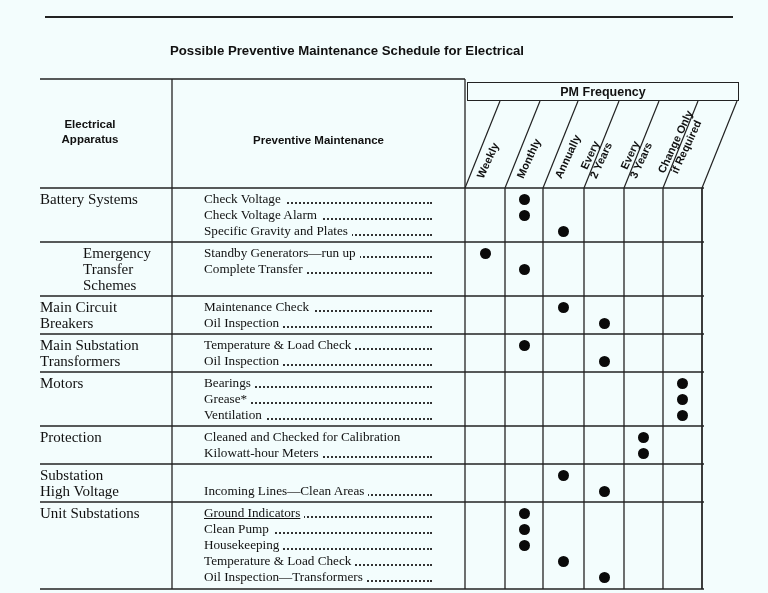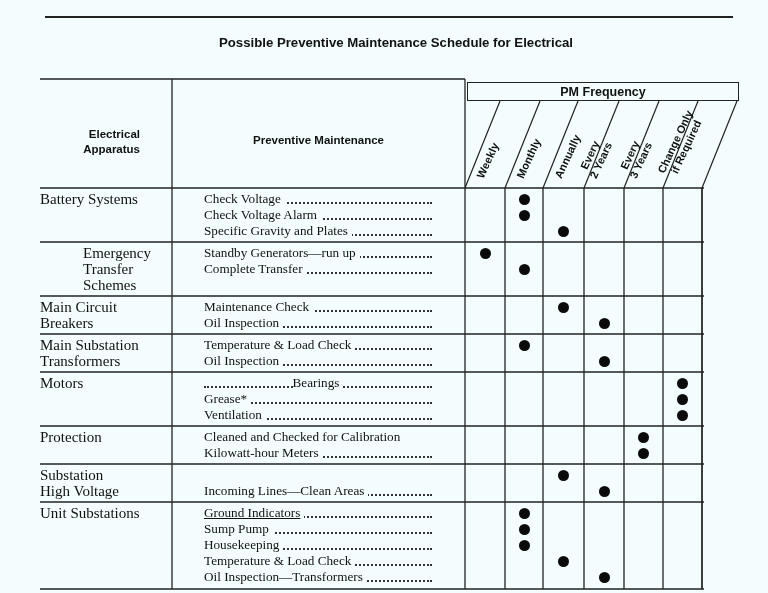--- a/index.html
+++ b/index.html
@@ -1,19 +1,19 @@
 <!DOCTYPE html>
 <html><head>
 <meta charset="utf-8">
 <style>
   html, body { margin:0; padding:0; }
   body { width:768px; height:593px; background:#f3fdfd; position:relative; overflow:hidden;
          font-family:"Liberation Serif", serif; color:#111; }
   .rule { position:absolute; background:#222; }
-  .title { position:absolute; left:170px; width:452px; top:34px; text-align:center;
+  .title { position:absolute; left:170px; width:452px; top:42px; 
            font-family:"Liberation Sans", sans-serif; font-weight:bold; font-size:13.2px; line-height:17px; }
   .hdr { position:absolute; font-family:"Liberation Sans", sans-serif; font-weight:bold; font-size:11.5px;
          text-align:center; line-height:15px; }
   .pmhdr { position:absolute; left:467px; top:82px; width:272px; height:19px; border:1.2px solid #222;
            text-align:center; font-family:"Liberation Sans", sans-serif; font-weight:bold; font-size:12.5px; line-height:19px; box-sizing:border-box; }
   .app { position:absolute; left:40px; font-size:15px; line-height:16px; white-space:pre-line; }
   .task { position:absolute; left:204px; width:228px; font-size:13.2px; line-height:16px; white-space:nowrap; overflow:hidden; }
   .task span.t { background:#f3fdfd; padding-right:4px; position:relative; z-index:1; }
   .task .dots { position:absolute; left:0; right:0; bottom:3px; border-bottom:2px dotted #333; z-index:0; }
   .task .inner { position:relative; }
@@ -53,21 +53,21 @@
     <line x1="702" y1="188" x2="702" y2="589" stroke="#222" stroke-width="1.3"></line>
     <line x1="40" y1="242" x2="704" y2="242" stroke="#222" stroke-width="1.3"></line>
     <line x1="40" y1="296" x2="704" y2="296" stroke="#222" stroke-width="1.3"></line>
     <line x1="40" y1="334" x2="704" y2="334" stroke="#222" stroke-width="1.3"></line>
     <line x1="40" y1="372" x2="704" y2="372" stroke="#222" stroke-width="1.3"></line>
     <line x1="40" y1="426" x2="704" y2="426" stroke="#222" stroke-width="1.3"></line>
     <line x1="40" y1="464" x2="704" y2="464" stroke="#222" stroke-width="1.3"></line>
     <line x1="40" y1="502" x2="704" y2="502" stroke="#222" stroke-width="1.3"></line>
   </svg>
 
-<div class="hdr" style="left:40px;top:127px;width:100px;white-space:pre-line;text-align:right;">Electrical
+<div class="hdr" style="left:40px;top:117px;width:100px;white-space:pre-line;">Electrical
 Apparatus</div>
 <div class="hdr" style="left:172px;top:133px;width:293px;">Preventive Maintenance</div>
 <div class="pmhdr">PM Frequency</div>
 
 <div id="colhdrs">
     <div class="colhdr" style="left: 485px; top: 168px;">Weekly</div>
     <div class="colhdr" style="left: 525px; top: 168px;">Monthly</div>
     <div class="colhdr" style="left: 563px; top: 168px;">Annually</div>
     <div class="colhdr" style="left: 598px; top: 156px;">Every
 2 Years</div>
@@ -115,21 +115,21 @@
 Transformers</div>
     <div class="task" style="top: 337px;">
       <div class="inner"><div class="dots"></div><span class="t">Temperature &amp; Load Check</span></div>
     </div>
     <div class="dot" style="left: 518.5px; top: 340px;"></div>
     <div class="task" style="top: 353px;">
       <div class="inner"><div class="dots"></div><span class="t">Oil Inspection</span></div>
     </div>
     <div class="dot" style="left: 598.5px; top: 356px;"></div>
     <div class="app" style="top: 375px;">Motors</div>
-    <div class="task" style="top: 375px; text-align: center;">
+    <div class="task" style="top: 375px;">
       <div class="inner"><div class="dots"></div><span class="t">Bearings</span></div>
     </div>
     <div class="dot" style="left: 677px; top: 378px;"></div>
     <div class="task" style="top: 391px;">
       <div class="inner"><div class="dots"></div><span class="t">Grease*</span></div>
     </div>
     <div class="dot" style="left: 677px; top: 394px;"></div>
     <div class="task" style="top: 407px;">
       <div class="inner"><div class="dots"></div><span class="t">Ventilation</span></div>
     </div>
@@ -152,21 +152,21 @@
     <div class="task" style="top: 483px;">
       <div class="inner"><div class="dots"></div><span class="t">Incoming Lines—Clean Areas</span></div>
     </div>
     <div class="dot" style="left: 598.5px; top: 486px;"></div>
     <div class="app" style="top: 505px;">Unit Substations</div>
     <div class="task" style="top: 505px; text-decoration: underline;">
       <div class="inner"><div class="dots"></div><span class="t">Ground Indicators</span></div>
     </div>
     <div class="dot" style="left: 518.5px; top: 508px;"></div>
     <div class="task" style="top: 521px;">
-      <div class="inner"><div class="dots"></div><span class="t">Sump Pump</span></div>
+      <div class="inner"><div class="dots"></div><span class="t">Clean Pump</span></div>
     </div>
     <div class="dot" style="left: 518.5px; top: 524px;"></div>
     <div class="task" style="top: 537px;">
       <div class="inner"><div class="dots"></div><span class="t">Housekeeping</span></div>
     </div>
     <div class="dot" style="left: 518.5px; top: 540px;"></div>
     <div class="task" style="top: 553px;">
       <div class="inner"><div class="dots"></div><span class="t">Temperature &amp; Load Check</span></div>
     </div>
     <div class="dot" style="left: 558px; top: 556px;"></div>

